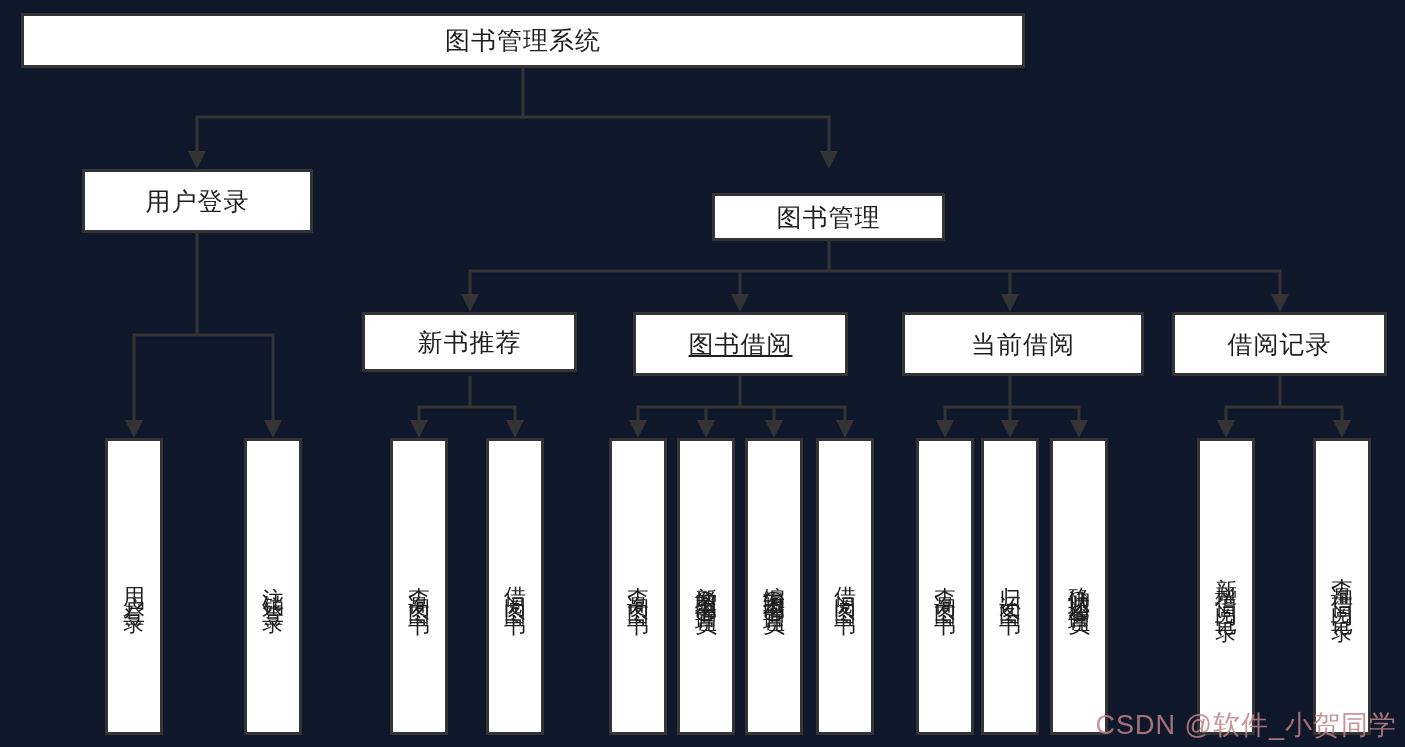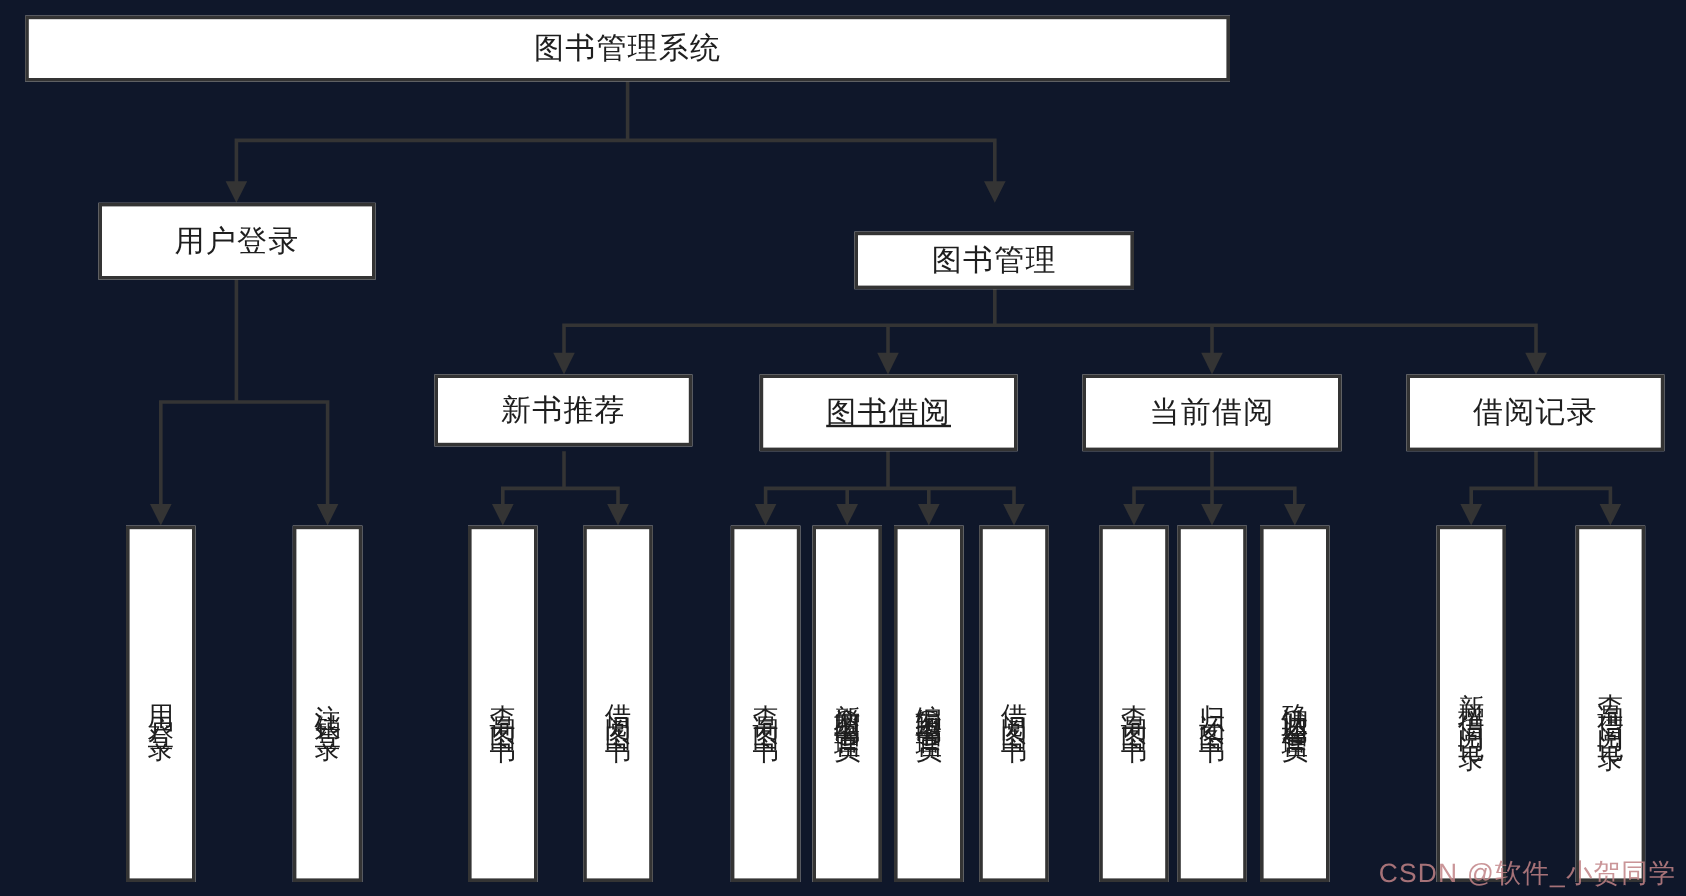--- a/index.html
+++ b/index.html
@@ -41,41 +41,41 @@
   }
   .leaf--long {
     letter-spacing: 4px;
   }
   
   .n-root   { left: 21px;   top: 13px;  width: 1004px; height: 55px; }
   .n-l2a    { left: 82px;   top: 169px; width: 231px;  height: 64px; }
   .n-l2b    { left: 712px;  top: 169px; width: 233px;  height: 48px; margin-top: 24px; }
   .n-l3a    { left: 362px;  top: 312px; width: 215px;  height: 60px; }
   .n-l3b    { left: 633px;  top: 312px; width: 215px;  height: 64px; text-decoration: underline; }
-  .n-l3c    { left: 902px;  top: 312px; width: 216px;  height: 64px; }
+  .n-l3c    { left: 902px;  top: 312px; width: 242px;  height: 64px; }
   .n-l3d    { left: 1172px; top: 312px; width: 215px;  height: 64px; }
   .leafpos  { top: 438px; width: 58px; height: 297px; }
   .lf-1  { left: 105px; }
   .lf-2  { left: 244px; }
   .lf-3  { left: 390px; }
   .lf-4  { left: 486px; }
   .lf-5  { left: 609px; }
   .lf-6  { left: 677px; }
   .lf-7  { left: 745px; }
   .lf-8  { left: 816px; }
   .lf-9  { left: 916px; }
   .lf-10 { left: 981px; }
   .lf-11 { left: 1050px; }
   .lf-12 { left: 1197px; }
   .lf-13 { left: 1313px; }
   #watermark {
     position: absolute;
     right: 8px;
     bottom: 4px;
-    font-size: 22px;
+    font-size: 27px;
     color: rgba(193, 130, 134, 0.85);
     letter-spacing: 1px;
     white-space: nowrap;
   }
 </style>
 </head>
 <body>
 
 <div id="stage">
 

